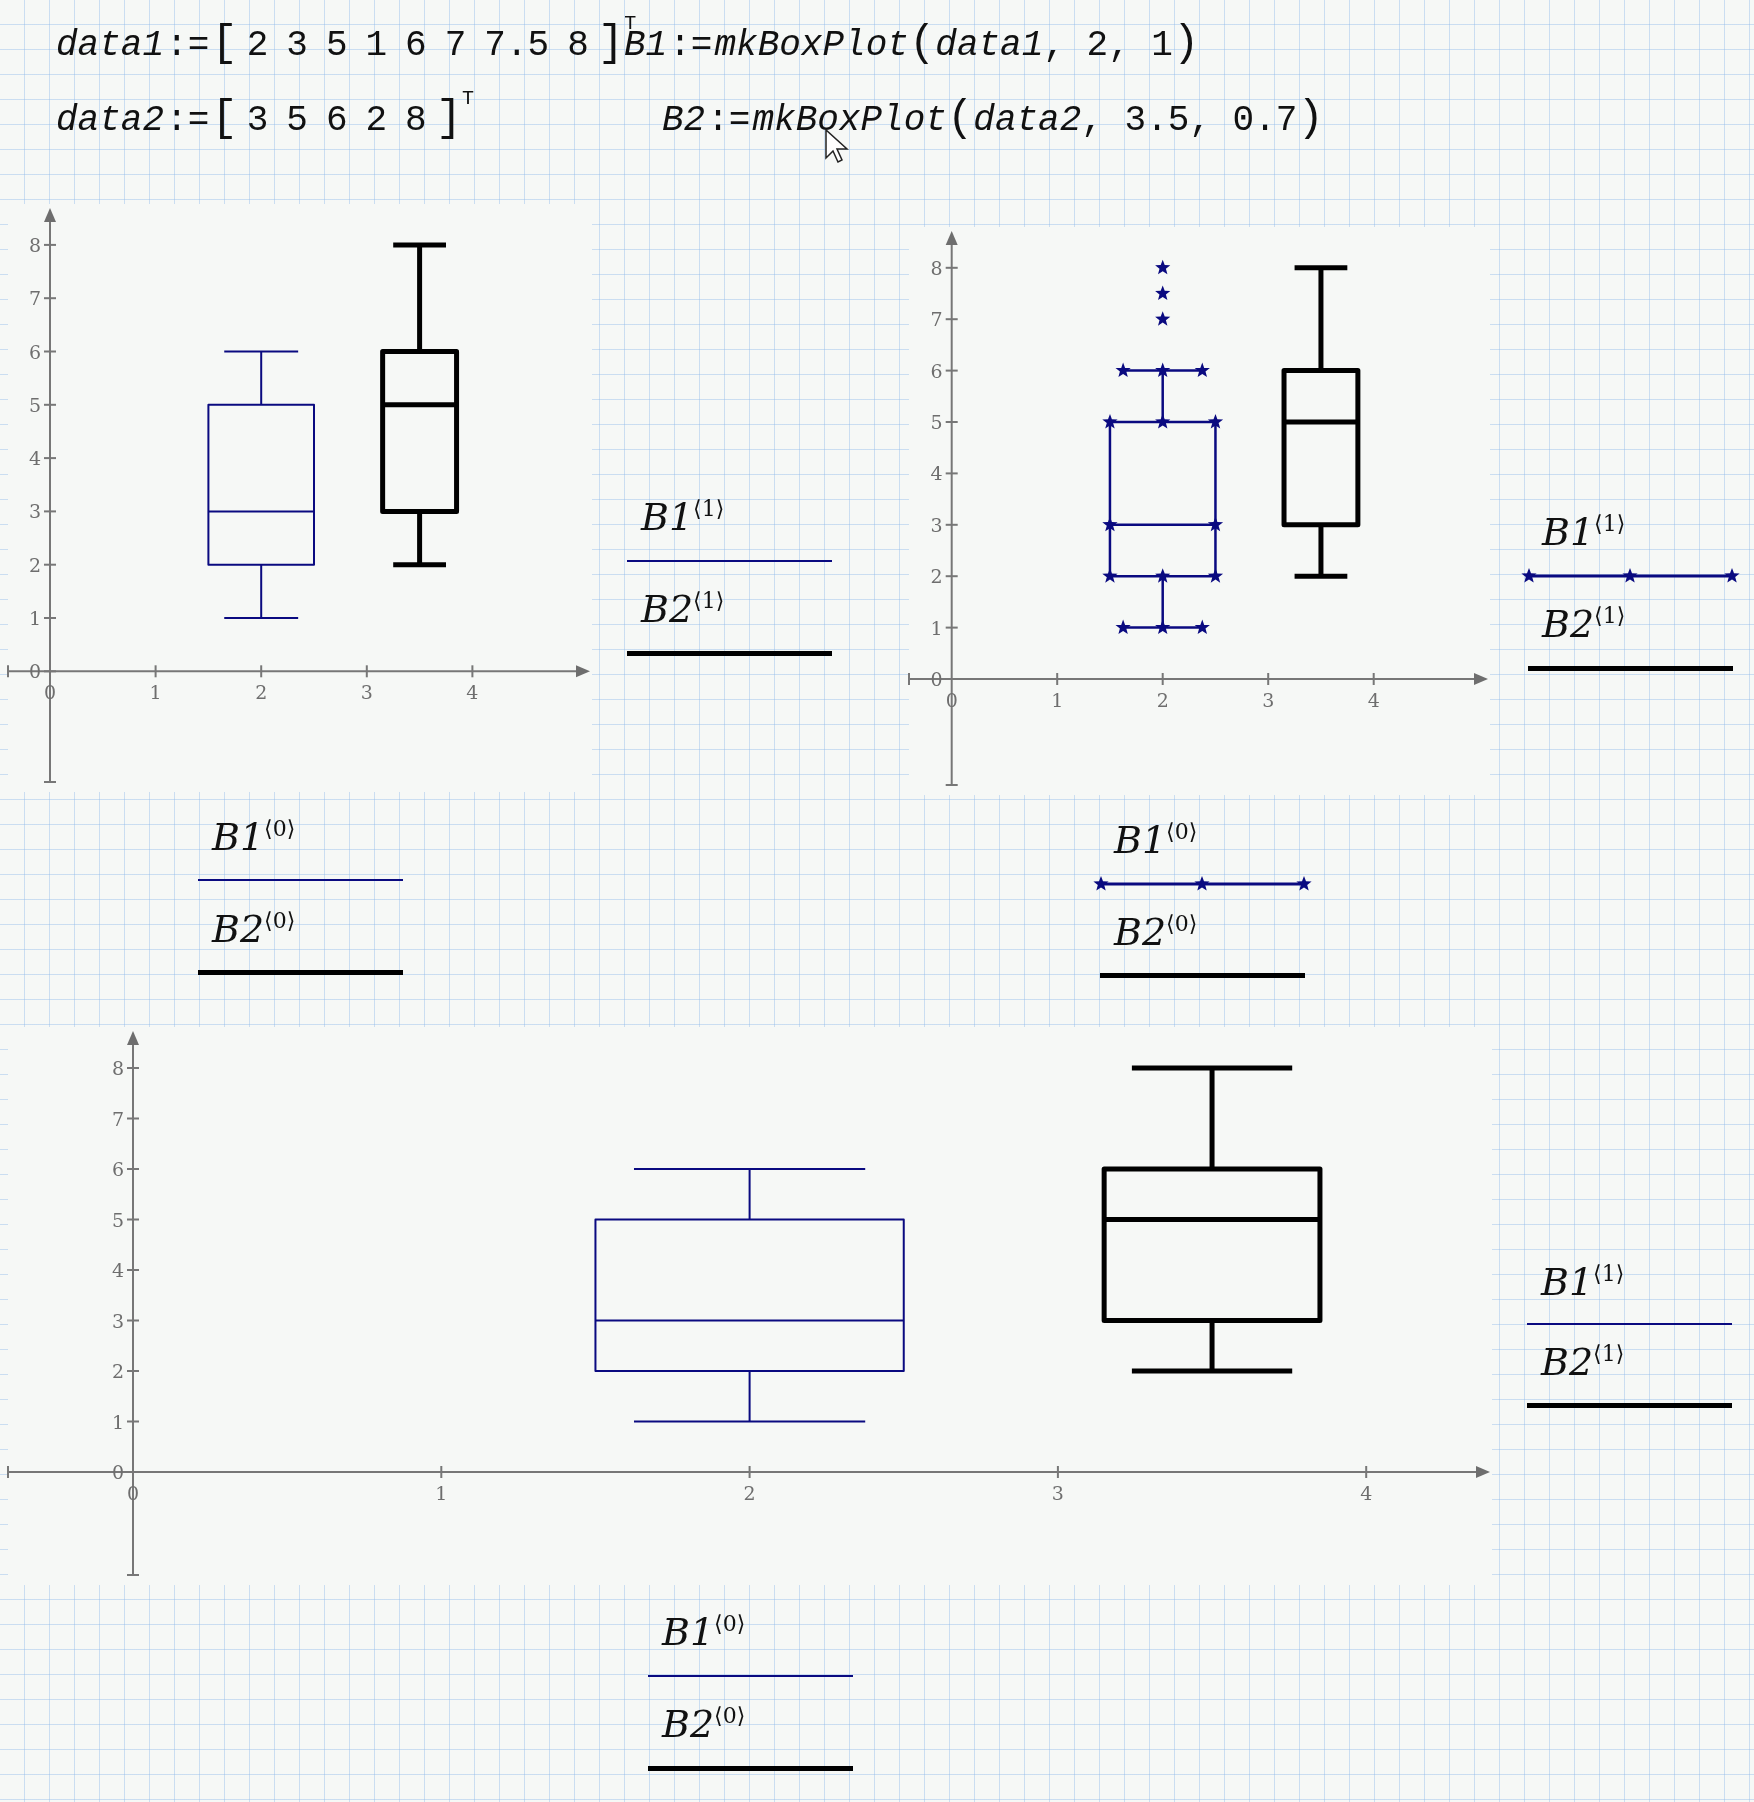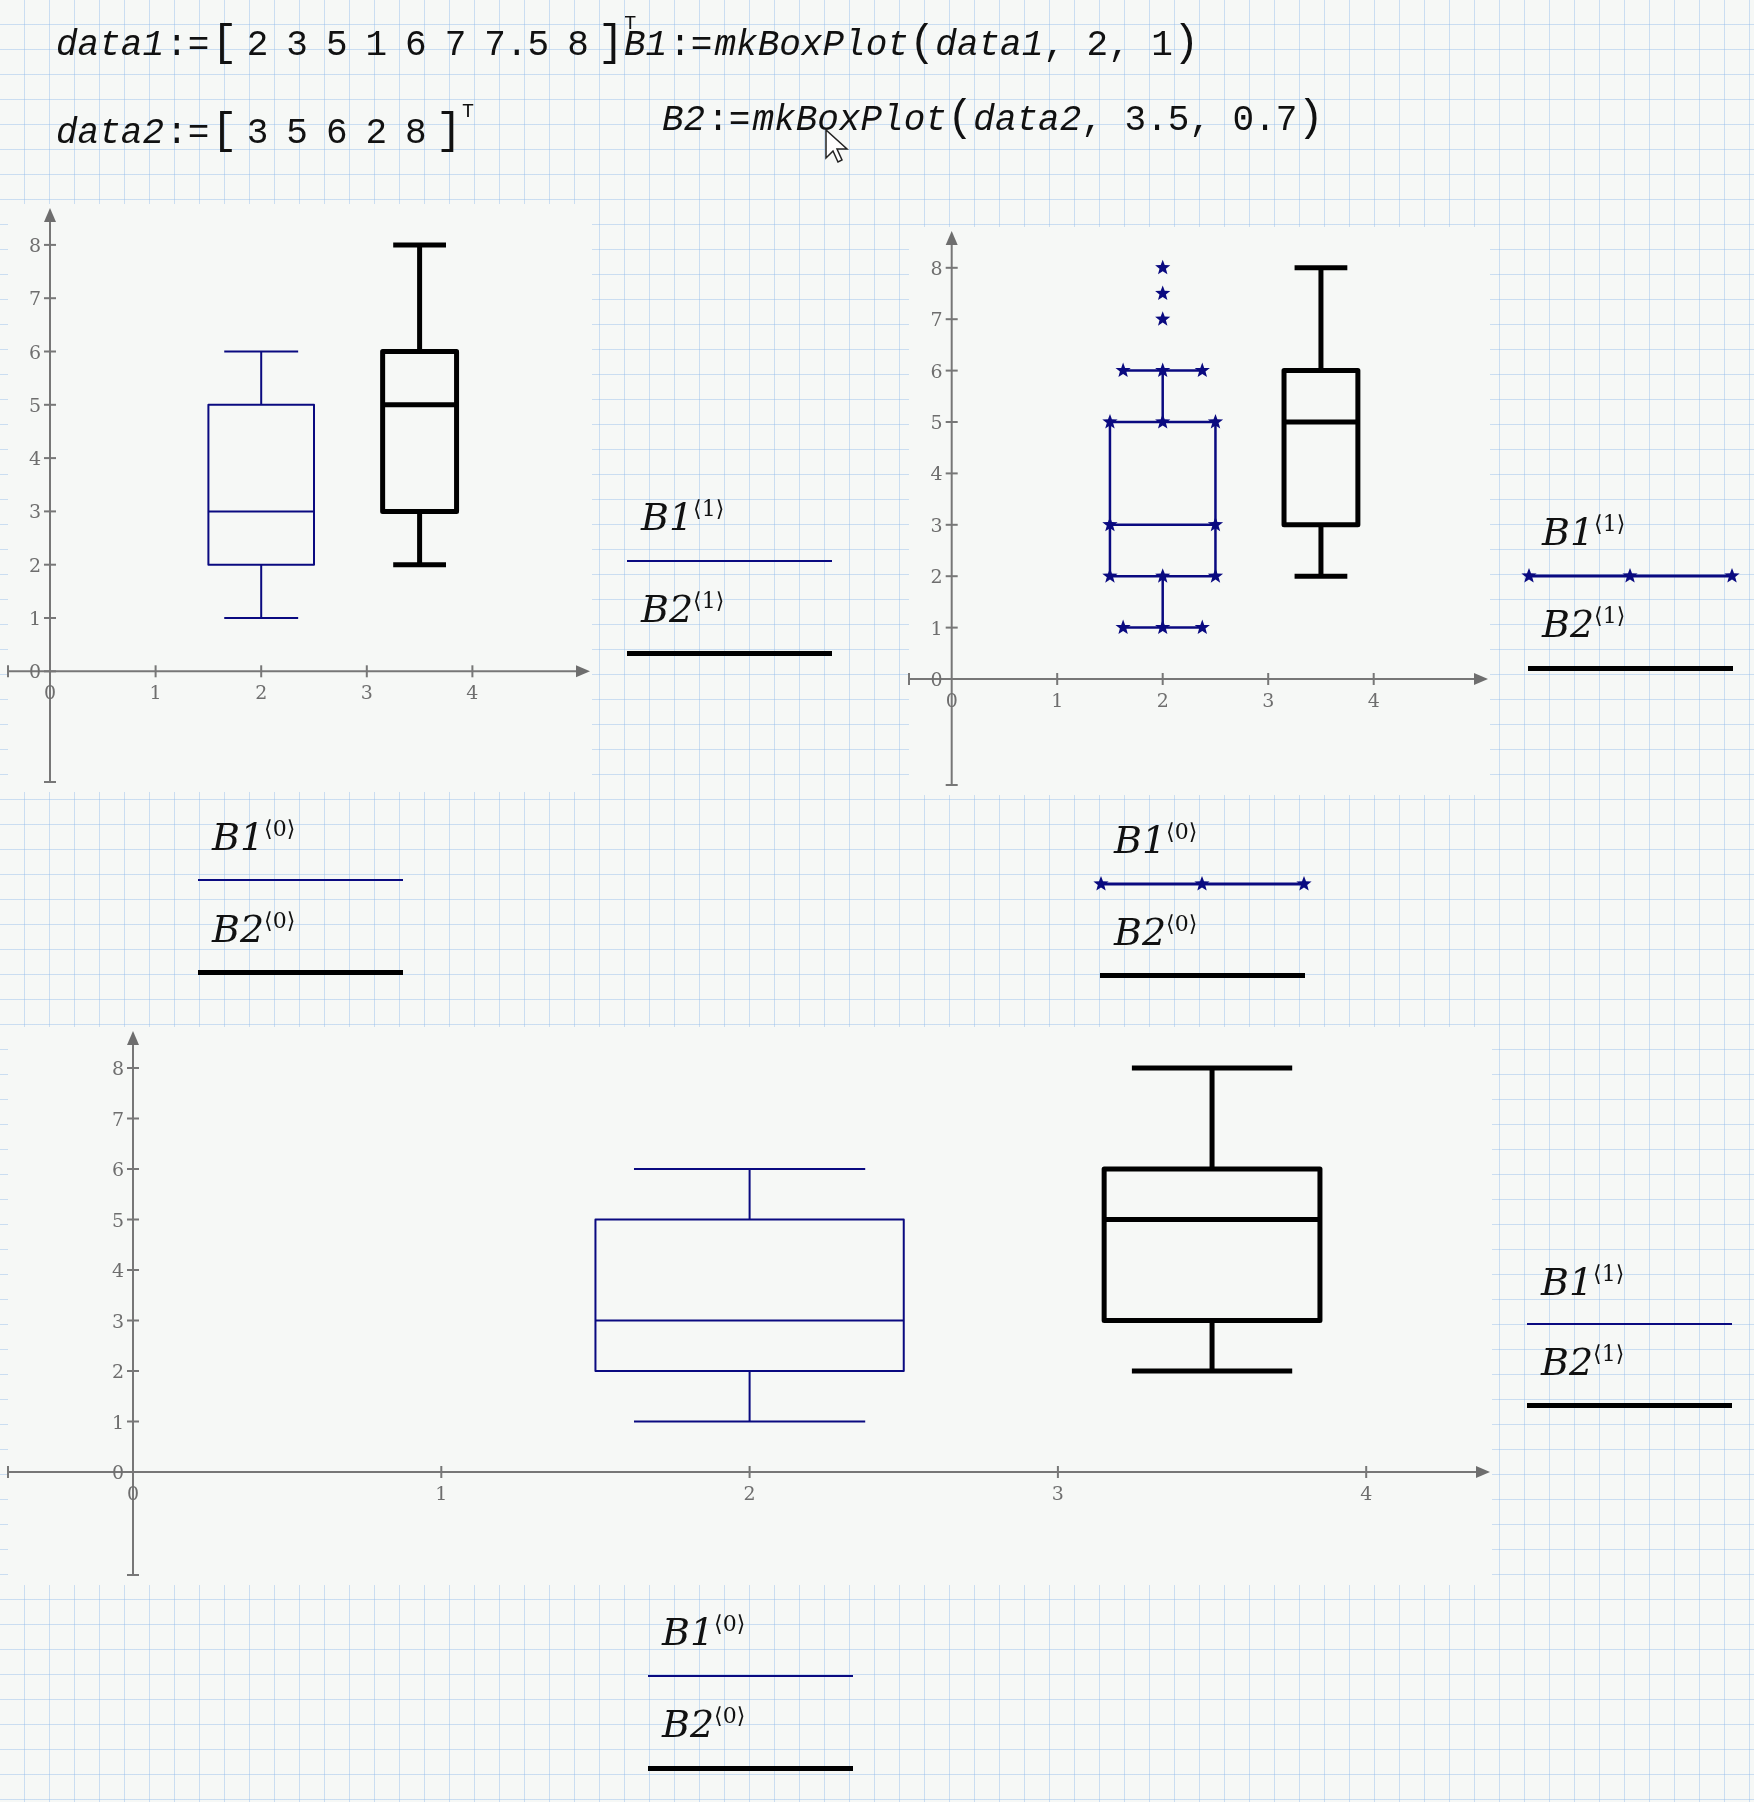--- a/index.html
+++ b/index.html
@@ -32,21 +32,21 @@
   .legend .lbl sup { font-style:normal; font-size:22px; }
   .legend .line { position:absolute; left:0; width:205px; }
   .cursor { position:absolute; left:824px; top:128px; }
 </style>
 </head>
 <body>
 
 <div class="formula" style="left:20px; top:18px;">
   <span>data1</span><span class="op">:=</span><span class="br">[</span><span class="vec"><span>2</span><span>3</span><span>5</span><span>1</span><span>6</span><span>7</span><span>7.5</span><span>8</span></span><span class="br">]</span><span class="sup">T</span>
 </div>
-<div class="formula" style="left:20px; top:106px;">
+<div class="formula" style="left:20px; top:93px;">
   <span>data2</span><span class="op">:=</span><span class="br">[</span><span class="vec"><span>3</span><span>5</span><span>6</span><span>2</span><span>8</span></span><span class="br">]</span><span class="sup">T</span>
 </div>
 <div class="formula" style="left:588px; top:18px;">
   <span>B1</span><span class="op">:=</span><span>mkBoxPlot</span><span class="br">(</span><span>data1</span><span class="num">, </span><span class="num">2</span><span class="num">, </span><span class="num">1</span><span class="br">)</span>
 </div>
 <div class="formula" style="left:626px; top:93px;">
   <span>B2</span><span class="op">:=</span><span>mkBoxPlot</span><span class="br">(</span><span>data2</span><span class="num">, </span><span class="num">3.5</span><span class="num">, </span><span class="num">0.7</span><span class="br">)</span>
 </div>
 
 <svg class="cursor" width="30" height="40" viewBox="0 0 30 40">

